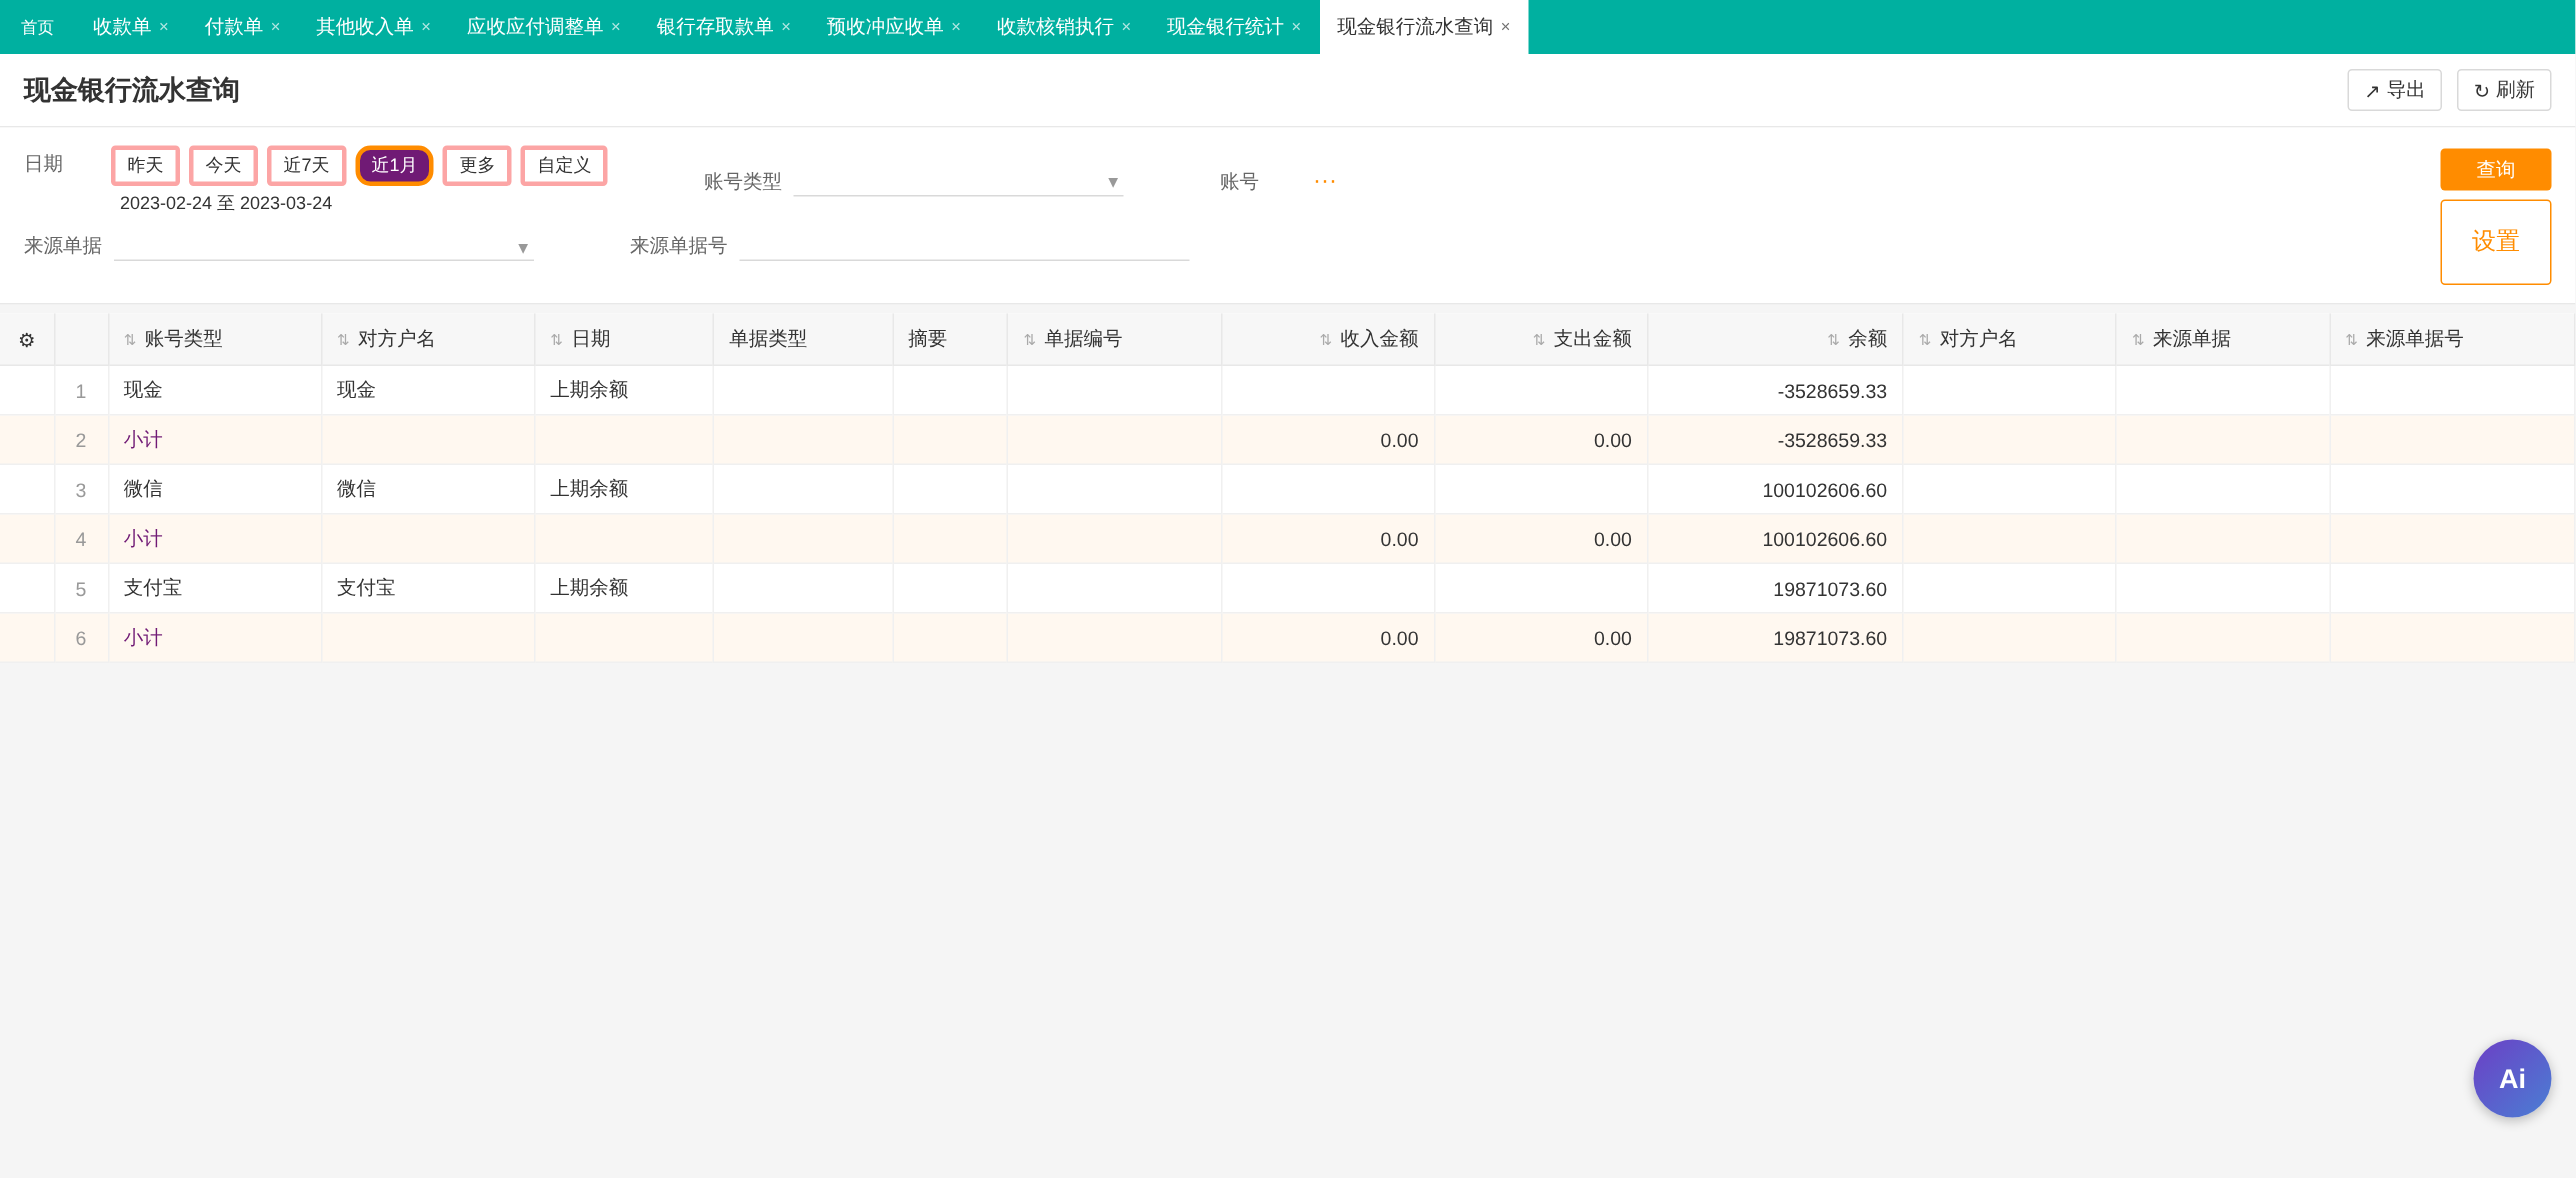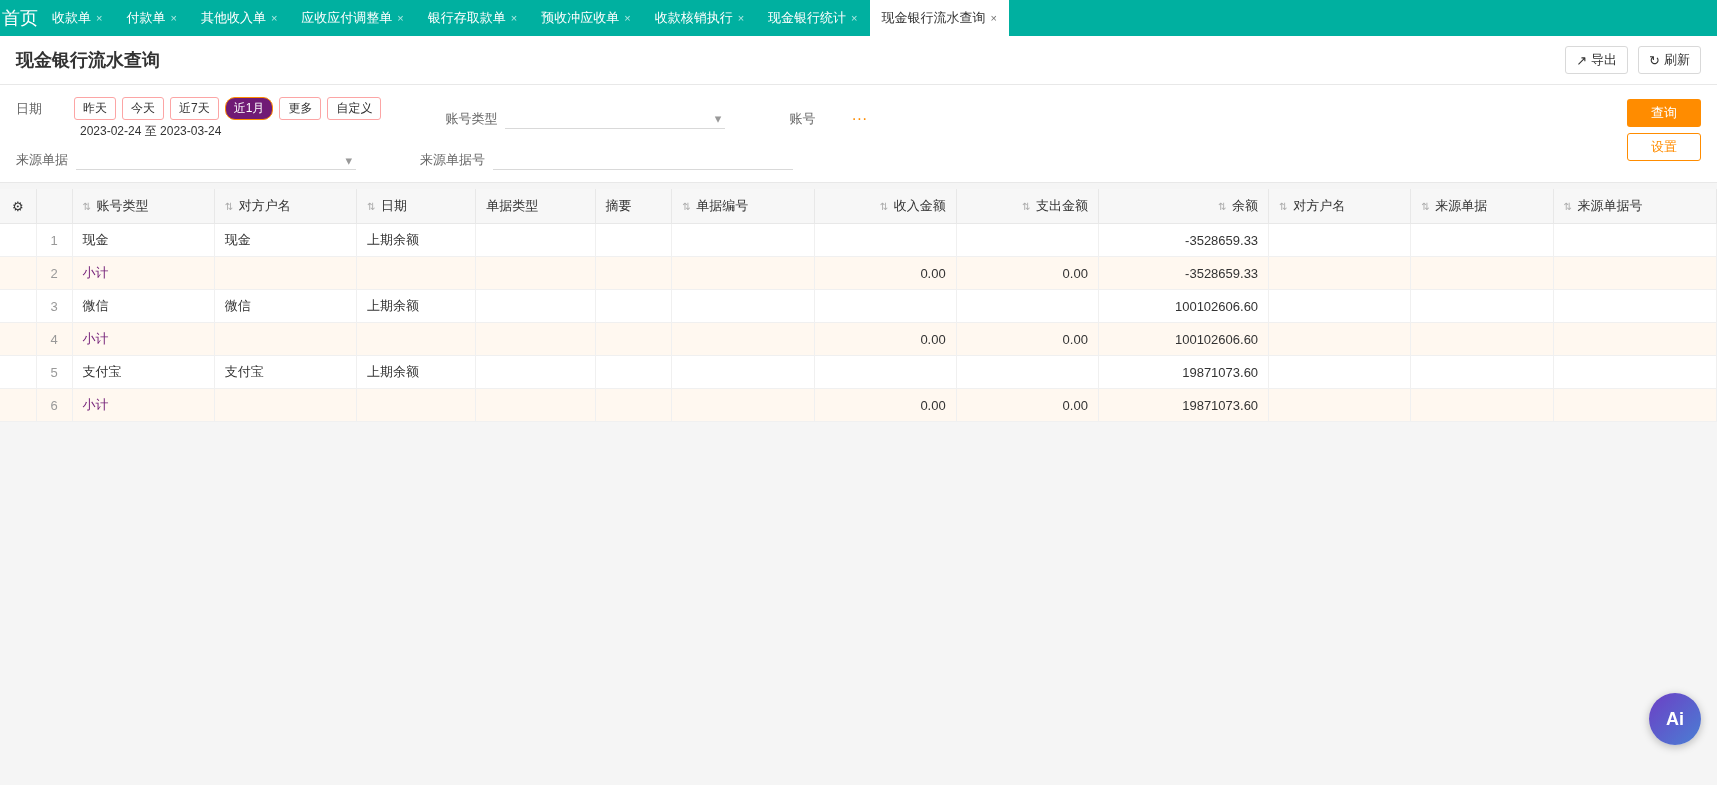--- a/index.html
+++ b/index.html
@@ -27,23 +27,23 @@
       background: #fff;
       color: #333;
     }
     .nav-item .close-btn {
       margin-left: 5px;
       font-size: 11px;
       color: inherit;
       opacity: 0.7;
     }
     .nav-home {
-      padding: 0 2px;
+      padding: 0 14px;
       color: #fff;
-      font-size: 18px;
+      font-size: 11px;
       cursor: pointer;
       height: 100%;
       display: flex;
       align-items: center;
     }
 
     
     .page-header {
       background: #fff;
       padding: 10px 16px;
@@ -86,21 +86,21 @@
       white-space: nowrap;
       min-width: 50px;
     }
     .date-options {
       display: flex;
       align-items: center;
       gap: 6px;
     }
     .date-btn {
       padding: 2px 8px;
-      border: 1px solid #fca5a5;
+      border: 3px solid #fca5a5;
       border-radius: 3px;
       cursor: pointer;
       background: #fff;
       color: #333;
       font-size: 12px;
     }
     .date-btn.active {
       background: #701a75;
       border-color: #ff8c00;
       color: #fff;
@@ -156,23 +156,23 @@
       border-radius: 3px;
       padding: 5px 24px;
       cursor: pointer;
       font-size: 13px;
     }
     .btn-settings {
       background: #fff;
       color: #ff8c00;
       border: 1px solid #ff8c00;
       border-radius: 3px;
-      padding: 4px 14px;
-      cursor: pointer;
-      font-size: 13px;
+      padding: 17px 14px;
+      cursor: pointer;
+      font-size: 16px;
     }
     .collapse-bar {
       text-align: center;
       color: #00b0a0;
       cursor: pointer;
       font-size: 12px;
       padding: 4px 0 2px;
     }
 
     

